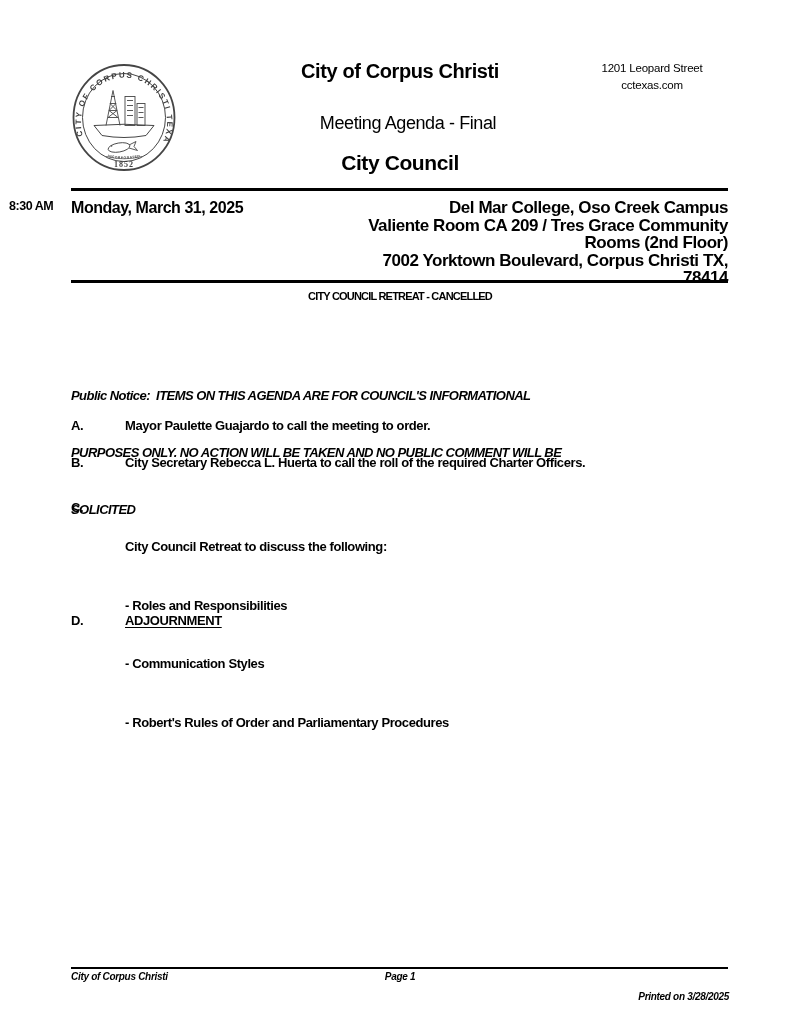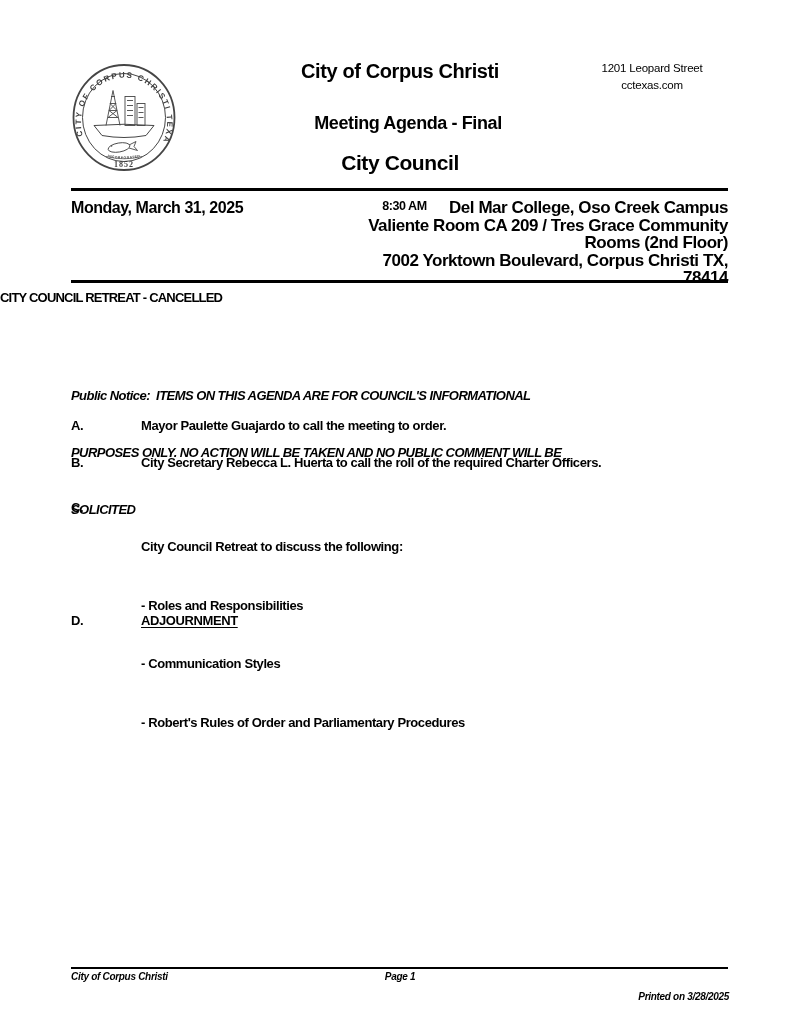--- a/index.html
+++ b/index.html
@@ -14,21 +14,21 @@
   .abs { position:absolute; }
 
   
   .seal { left:72px; top:63px; width:104px; height:109px; }
   .doc-title {
     left:0; right:0; top:60px; text-align:center;
     font-size:20px; font-weight:700; letter-spacing:-0.4px;
   }
   .doc-type {
     left:0; right:0; top:113px; text-align:center;
-    font-size:18px; font-weight:700; letter-spacing:-0.4px;padding-left:16px;
+    font-size:18px; font-weight:400; letter-spacing:-0.4px;padding-left:16px;
   }
   .body-name {
     left:0; right:0; top:151px; text-align:center;
     font-size:21px; font-weight:700; letter-spacing:-0.4px;
   }
   .addr {
     top:60px; right:48px; width:200px; text-align:center;
     font-size:11.5px; line-height:17px; letter-spacing:-0.2px;
   }
 
@@ -37,45 +37,45 @@
   .rule-1 { top:188px; height:2.5px; }
   .rule-2 { top:280px; height:2.5px; }
   .rule-footer { top:967px; height:2px; }
 
   
   .meeting-date {
     left:71px; top:199px;
     font-size:16px; font-weight:700; letter-spacing:-0.45px;
   }
   .meeting-time {
-    left:0; right:0; top:199px; text-align:center; padding-left:9px;
+    left:0; right:0; top:199px; padding-left:9px;
     font-size:12.5px; font-weight:700; letter-spacing:-0.45px;
   }
   .venue {
     top:199px; right:72px; width:360px; text-align:right;
     font-size:17px; font-weight:700; letter-spacing:-0.45px; line-height:17.5px;
   }
 
   .cancel-heading {
-    left:0; right:0; top:290px; text-align:left;
-    font-size:13px; font-weight:700; letter-spacing:-0.8px;
+    left:0; right:0; top:290px; text-align:center;
+    font-size:11px; font-weight:700; letter-spacing:-0.8px;
   }
 
   .notice {
     left:71px; top:348px;
     font-size:13px; font-weight:700; font-style:italic;
     letter-spacing:-0.55px; line-height:19px; white-space:pre;
   }
 
   
   .item-letter, .item-text {
     font-size:13px; font-weight:700; letter-spacing:-0.4px; line-height:19.5px;
   }
   .item-letter { left:71px; }
-  .item-text { left:125px; white-space:pre;margin-left:16px; }
+  .item-text { left:125px; white-space:pre; }
   .row-a { top:416px; }
   .row-b { top:453px; }
   .row-c { top:498px; }
   .row-d { top:611px; }
   .underline { text-decoration:underline; text-underline-offset:2px; }
 
   
   .footer-org, .footer-page, .footer-printed {
     top:971px; font-size:10px; font-weight:700; font-style:italic; letter-spacing:-0.3px;
   }

